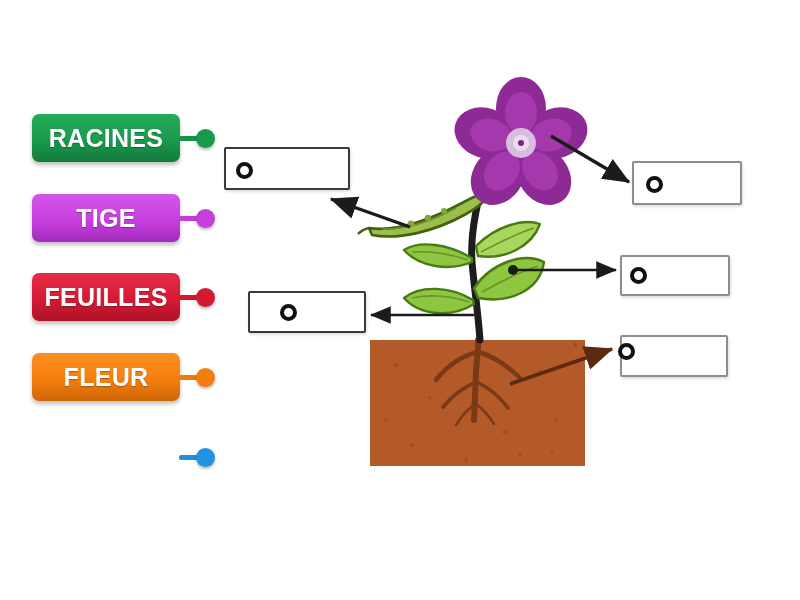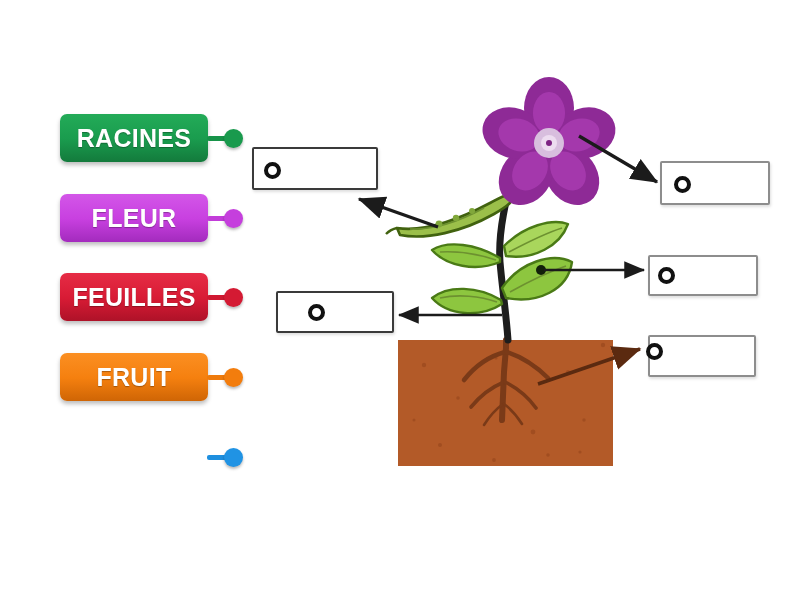--- a/index.html
+++ b/index.html
@@ -10,21 +10,20 @@
   }
   body {
     font-family: "Liberation Sans", sans-serif;
   }
   #stage {
     position: relative;
     width: 772px;
     height: 600px;
     background: #ffffff;
     overflow: hidden;
-    margin-left: 28px;
   }
 
   
   .label-group {
     position: absolute;
     left: 32px;
     width: 186px;
     height: 52px;
   }
   .label-chip {
@@ -228,37 +227,37 @@
     <div class="label-group" style="top:114px;">
       <div class="label-chip" style="background:linear-gradient(180deg,#23ab58 0%,#1a9c4e 52%,#137a3c 100%);">
         <span class="txt">RACINES</span>
       </div>
       <span class="knob-stem" style="background:#179349;"></span>
       <span class="knob-dot" style="background:#199a4d;"></span>
     </div>
 
     <div class="label-group" style="top:194px;">
       <div class="label-chip" style="background:linear-gradient(180deg,#d356e8 0%,#c840e0 52%,#a32bbd 100%);">
-        <span class="txt">FLEUR</span>
+        <span class="txt">TIGE</span>
       </div>
       <span class="knob-stem" style="background:#c23cd9;"></span>
       <span class="knob-dot" style="background:#c53fdd;"></span>
     </div>
 
     <div class="label-group" style="top:273px;padding-left:16px;">
       <div class="label-chip" style="background:linear-gradient(180deg,#e62c45 0%,#d81b35 52%,#ae1228 100%);">
         <span class="txt">FEUILLES</span>
       </div>
       <span class="knob-stem" style="background:#d01831;"></span>
       <span class="knob-dot" style="background:#d41a33;"></span>
     </div>
 
     <div class="label-group" style="top:353px;">
       <div class="label-chip" style="background:linear-gradient(180deg,#fb8f22 0%,#f5800f 52%,#cf6505 100%);">
-        <span class="txt">FRUIT</span>
+        <span class="txt">FLEUR</span>
       </div>
       <span class="knob-stem" style="background:#ef7a0b;"></span>
       <span class="knob-dot" style="background:#f37d0d;"></span>
     </div>
 
     <div class="label-group" style="top:433px;">
       <span class="knob-stem" style="background:#1e8fdf;"></span>
       <span class="knob-dot" style="background:#2093e4;"></span>
     </div>
 

